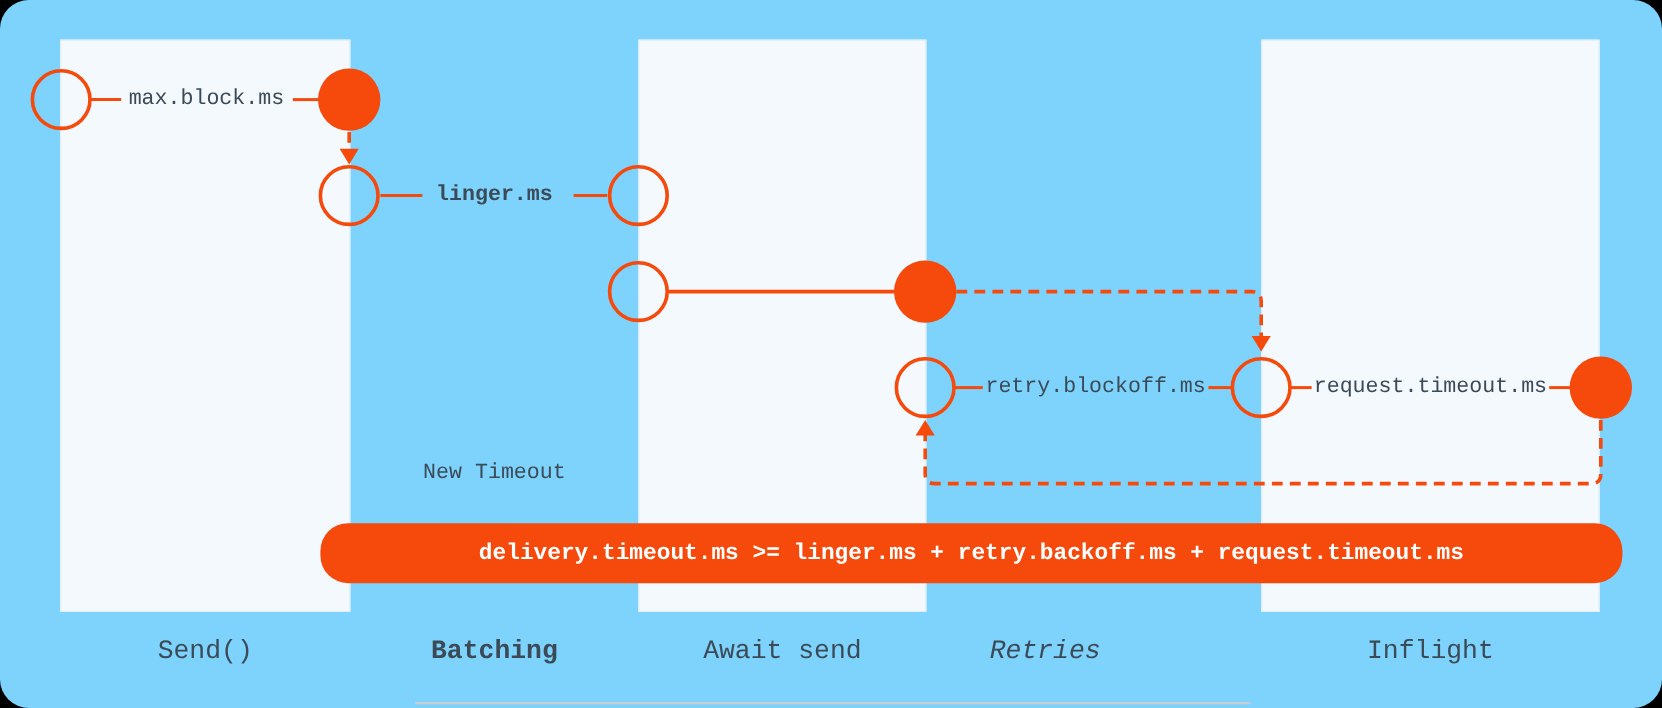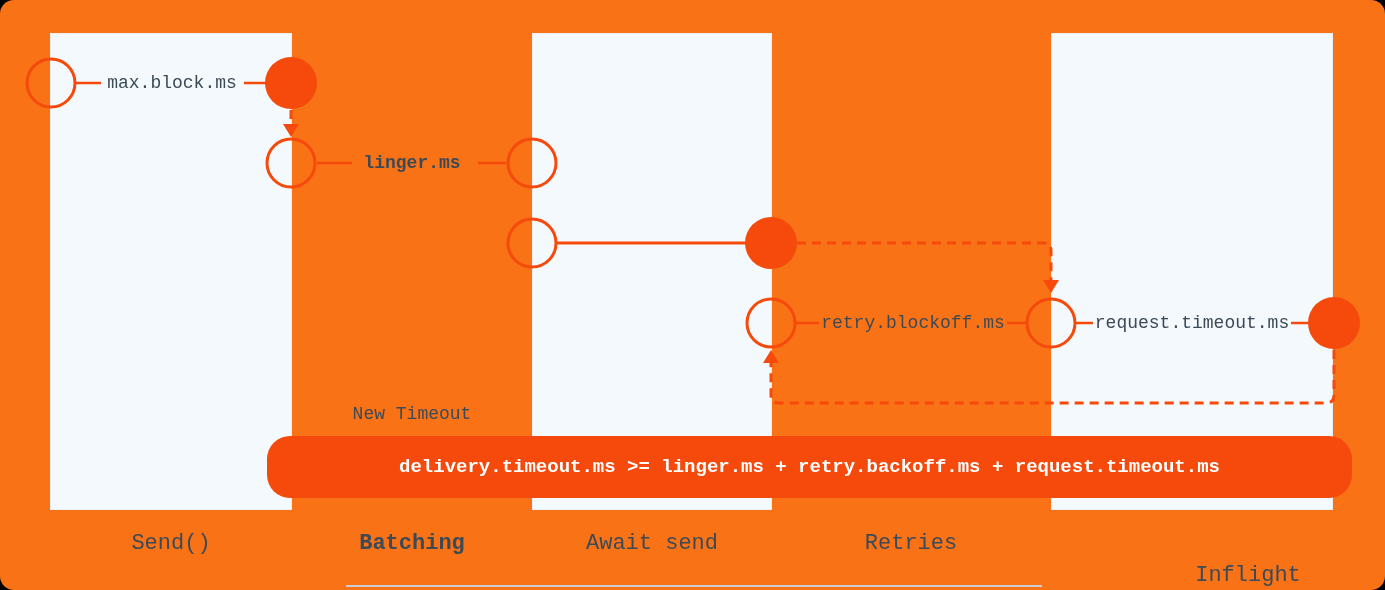--- a/index.html
+++ b/index.html
@@ -6,22 +6,22 @@
     margin: 0;
     padding: 0;
     background: #000;
     width: 1385px;
     height: 590px;
   }
   .frame {
     position: relative;
     width: 1385px;
     height: 590px;
-    background: #f97316;
-    border-radius: 14px;
+    background: #7dd3fc;
+    border-radius: 24px;
     overflow: hidden;
     font-family: "Liberation Mono", "DejaVu Sans Mono", monospace;
   }
   .panel {
     position: absolute;
     top: 33px;
     height: 477px;
     background: #f3f9fd;
     border: 1px solid #e4eef4;
     box-sizing: border-box;
@@ -51,31 +51,31 @@
     transform: translate(-50%, -50%);
     top: 543px;
     color: #3c4a57;
     font-size: 22px;
     white-space: nowrap;
   }
   .new-timeout {
     position: absolute;
     transform: translate(-50%, -50%);
     left: 412px;
-    top: 414px;
+    top: 394px;
     color: #3c4a57;
     font-size: 18px;
     white-space: nowrap;
   }
   .banner {
     position: absolute;
     left: 267px;
     top: 436px;
     width: 1085px;
-    height: 62px;
+    height: 50px;
     background: #f54a0c;
     border-radius: 23px;
     display: flex;
     align-items: center;
     justify-content: center;
   }
   .banner-text {
     color: #ffffff;
     font-weight: bold;
     font-size: 19px;
@@ -141,18 +141,18 @@
   <div class="nlabel" style="left:1192px; top:323px;">request.timeout.ms</div>
 
   <div class="new-timeout">New Timeout</div>
   <div class="banner">
     <span class="banner-text">delivery.timeout.ms &gt;= linger.ms + retry.backoff.ms + request.timeout.ms</span>
   </div>
 
   <div class="collabel" style="left:171px;text-align:center;">Send()</div>
   <div class="collabel" style="left:412px;font-weight:bold;">Batching</div>
   <div class="collabel" style="left:652px;text-align:center;">Await send</div>
-  <div class="collabel" style="left:911px;">Retries</div>
-  <div class="collabel" style="left:1248px;margin-top:32px;">Inflight</div>
+  <div class="collabel" style="left:871px;font-style:italic;">Retries</div>
+  <div class="collabel" style="left:1192px;">Inflight</div>
 
   <div class="bottom-divider"></div>
 
 </div>
 
 </body></html>

